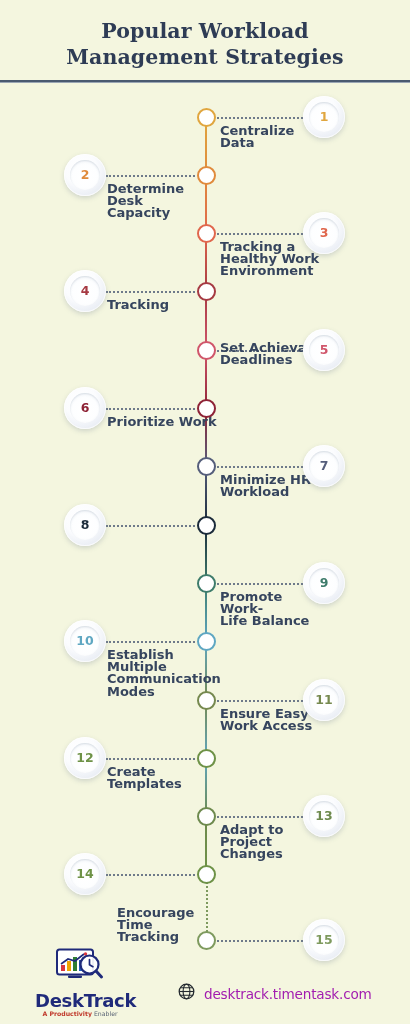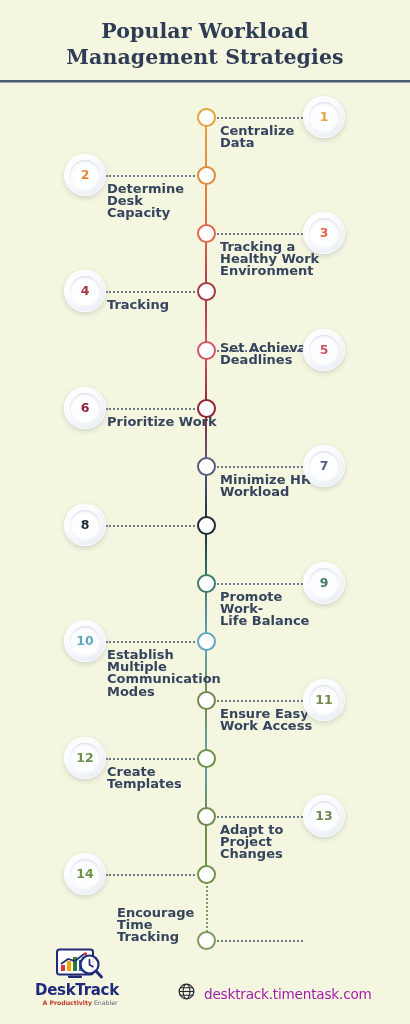--- a/index.html
+++ b/index.html
@@ -72,23 +72,23 @@
     color:#36455E;z-index:3;
   }
   .label.right{text-align:left;}
   .label.left{text-align:left;}
 
   
   .footer{position:absolute;left:0;top:940px;width:410px;height:84px;}
   .logo{position:absolute;left:35px;top:8px;width:90px;}
   .logo-mark{position:relative;width:52px;height:34px;margin:0 auto;}
   .logo-text{
-    text-align:left;margin-top:0;
-    font-family:"DejaVu Sans","Liberation Sans",sans-serif;
-    font-weight:700;font-size:15px;line-height:16px;color:#1F2A7A;
+    text-align:right;margin-top:11px;
+    font-family:"DejaVu Sans","Liberation Sans",sans-serif;
+    font-weight:700;font-size:18px;line-height:16px;color:#1F2A7A;
     letter-spacing:-.3px;white-space:nowrap;
   }
   .logo-text i{font-style:normal;font-weight:700;}
   .logo-tag{
     text-align:center;margin-top:1px;
     font-family:"DejaVu Sans","Liberation Sans",sans-serif;
     font-size:6.2px;line-height:8px;white-space:nowrap;
   }
   .logo-tag .a{color:#C0392B;font-weight:700;}
   .logo-tag .b{color:#5A6475;}
@@ -275,20 +275,25 @@
         <div class="inner">
           <span class="num" style="color: rgb(110, 146, 71);">14</span>
         </div>
       </div>
       <div class="label left" style="top: 882px; left: 117px; width: 100px; margin-top: 25px;">
         <div>Encourage Time</div>
         <div>Tracking</div>
       </div>
       <div class="conn" style="top: 940px; border-top-color: rgb(110, 122, 138); left: 217px; width: 86px;"></div>
       <div class="node" style="left: 196.5px; top: 930.5px; border-color: rgb(126, 154, 94);"></div>
+      <div class="badge" style="left: 303px; top: 919px;">
+        <div class="inner">
+          <span class="num" style="color: rgb(126, 154, 94);">15</span>
+        </div>
+      </div>
     </div>
 
   <div class="footer">
     <div class="logo">
       <div class="logo-mark">
         <svg width="52" height="34" viewBox="0 0 52 34" xmlns="http://www.w3.org/2000/svg">
           <rect x="3" y="1.5" width="36" height="25" rx="2.5" fill="#FFFFFF" stroke="#1F2A7A" stroke-width="2"></rect>
           <rect x="7" y="17" width="4" height="6" fill="#D9363E"></rect>
           <rect x="13" y="13" width="4" height="10" fill="#F0A500"></rect>
           <rect x="19" y="9" width="4" height="14" fill="#2E7D32"></rect>

